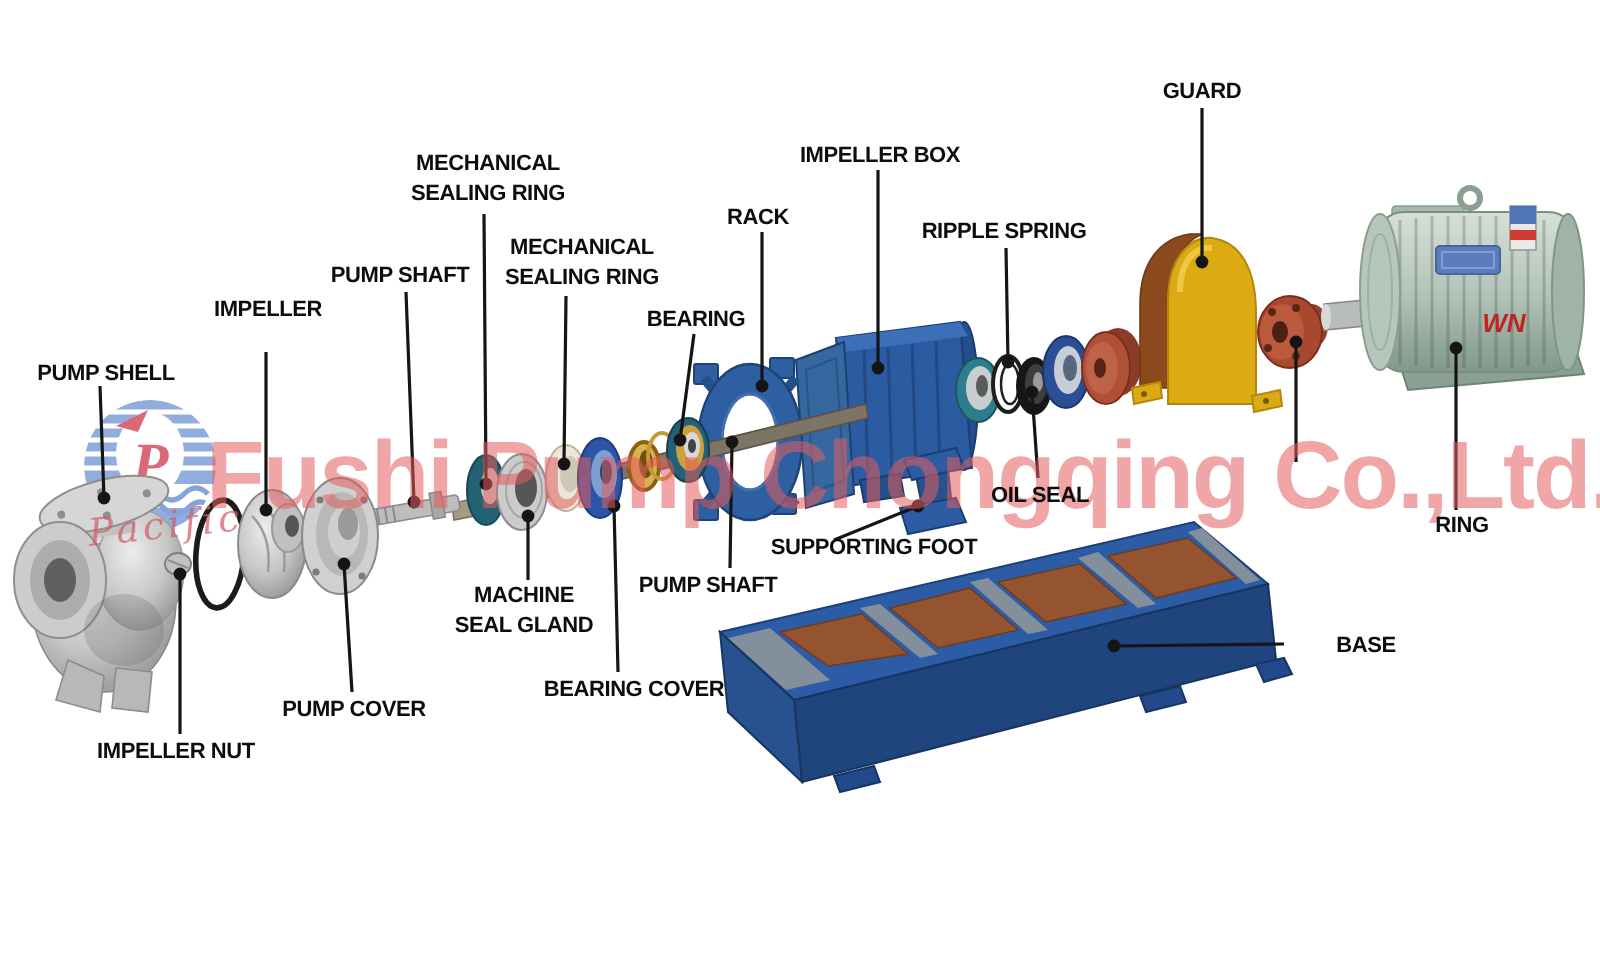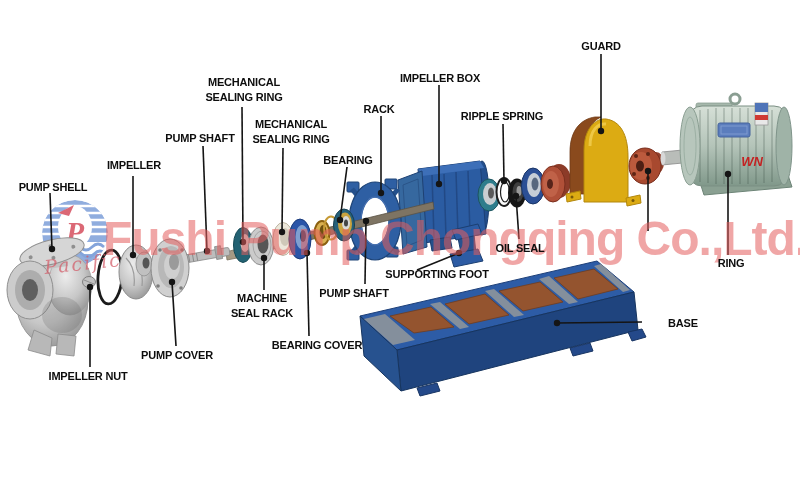--- a/index.html
+++ b/index.html
@@ -321,35 +321,35 @@
         <circle cx="172" cy="282" r="3.2"></circle>
     <circle cx="90" cy="287" r="3.2"></circle>
         <circle cx="557" cy="323" r="3.2"></circle>
   </g>
 </svg>
 
 <div class="watermark">Fushi Pump Chongqing Co.,Ltd.</div>
 <div class="pacific">Pacific</div>
 
 <div class="lbl" style="left:53px;top:180px">PUMP SHELL</div>
-<div class="lbl" style="left:134px;top:158px">IMPELLER</div>
+<div class="lbl" style="left:134px;top:148px">IMPELLER</div>
 <div class="lbl" style="left:200px;top:131px">PUMP SHAFT</div>
 <div class="lbl" style="left:244px;top:75px">MECHANICAL
 SEALING RING</div>
 <div class="lbl" style="left:291px;top:117px">MECHANICAL
 SEALING RING</div>
 <div class="lbl" style="left:348px;top:153px">BEARING</div>
 <div class="lbl" style="left:379px;top:102px">RACK</div>
 <div class="lbl" style="left:440px;top:71px">IMPELLER BOX</div>
 <div class="lbl" style="left:502px;top:109px">RIPPLE SPRING</div>
 <div class="lbl" style="left:601px;top:39px">GUARD</div>
 <div class="lbl" style="left:520px;top:241px">OIL SEAL</div>
 <div class="lbl" style="left:731px;top:256px">RING</div>
 <div class="lbl" style="left:437px;top:267px">SUPPORTING FOOT</div>
 <div class="lbl" style="left:354px;top:286px">PUMP SHAFT</div>
 <div class="lbl" style="left:262px;top:291px">MACHINE
-SEAL RACK</div>
+SEAL GLAND</div>
 <div class="lbl" style="left:317px;top:338px">BEARING COVER</div>
 <div class="lbl" style="left:177px;top:348px">PUMP COVER</div>
 <div class="lbl" style="left:88px;top:369px">IMPELLER NUT</div>
 <div class="lbl" style="left:683px;top:316px">BASE</div>
 
 </div>
 
 </body></html>

